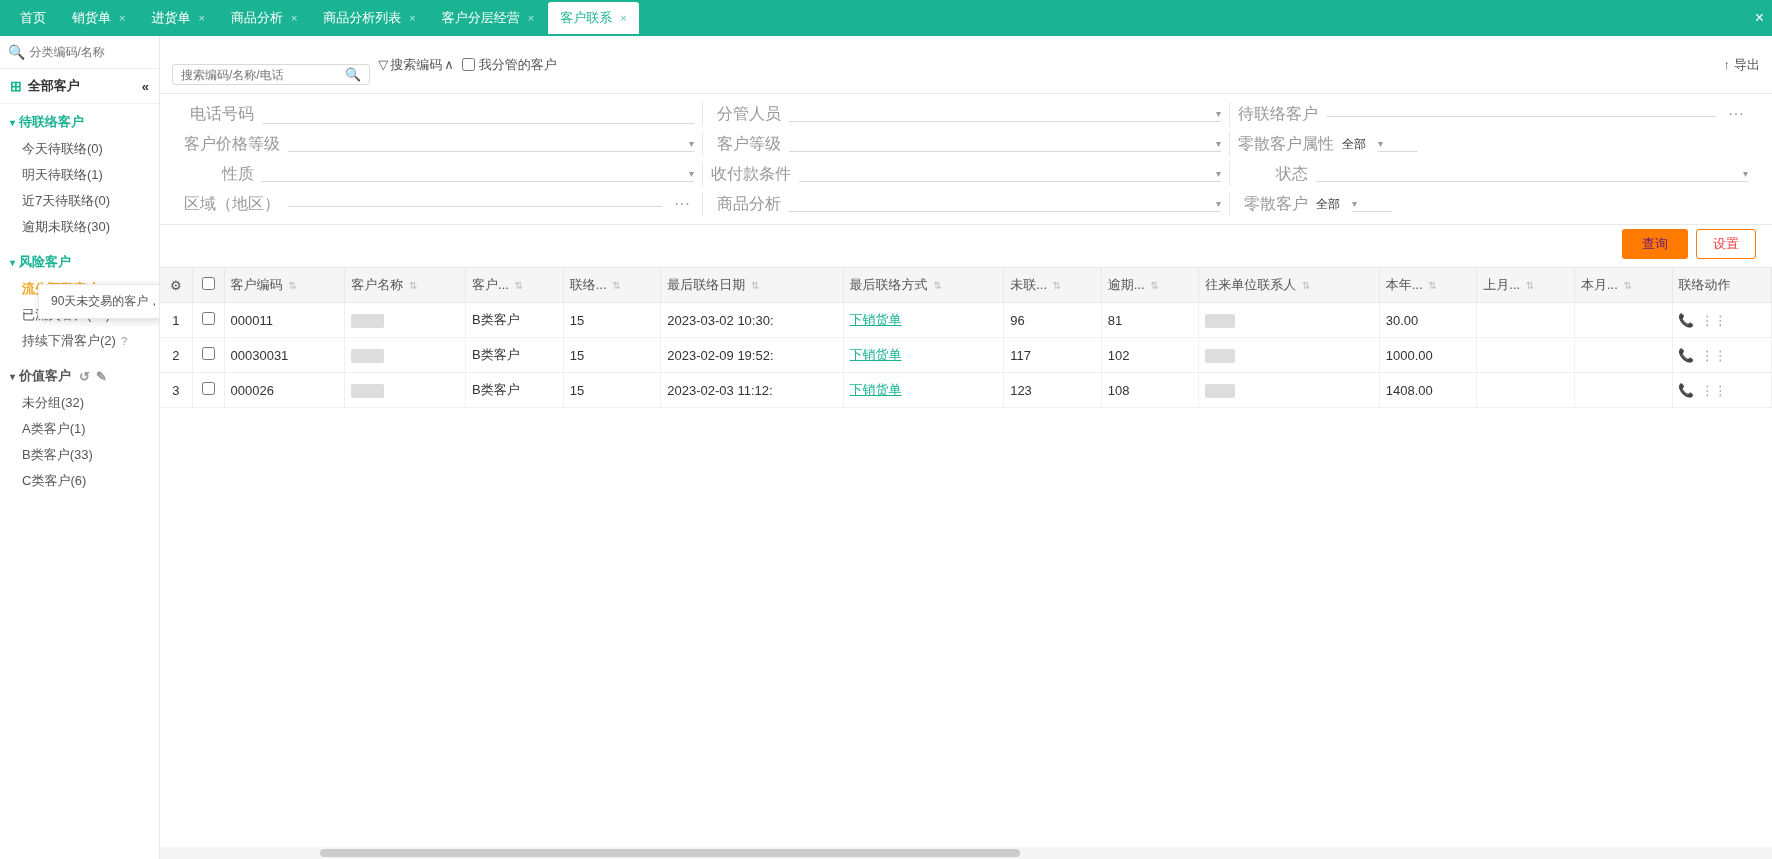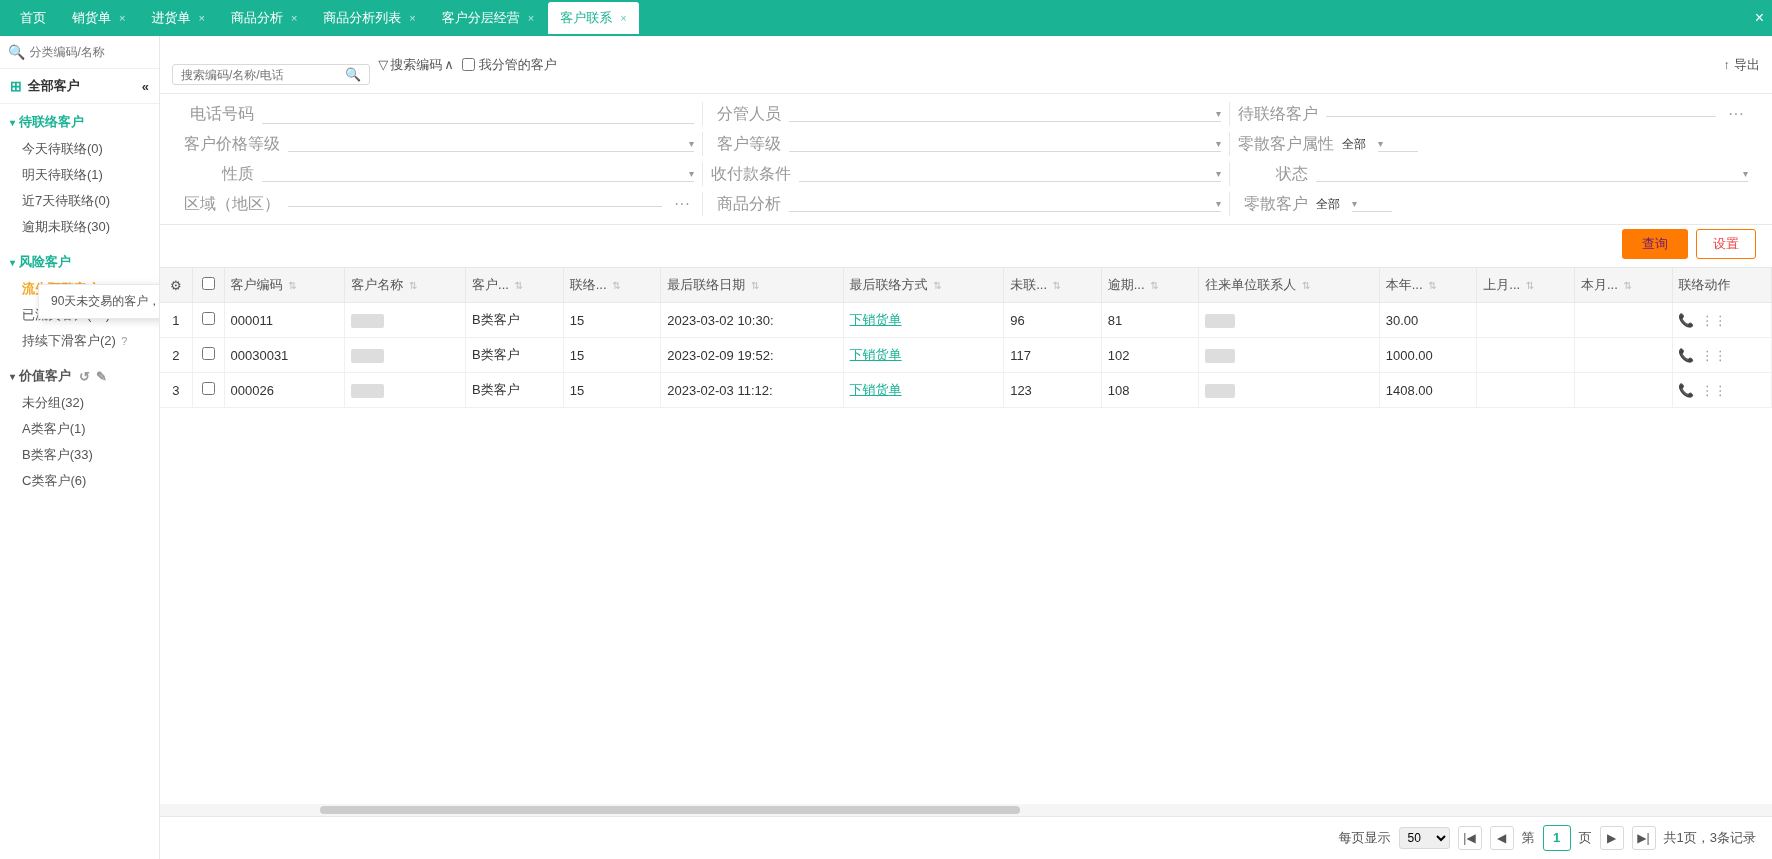--- a/index.html
+++ b/index.html
@@ -705,30 +705,14 @@
       </td>
     </tr>
           </tbody>
       </table>
     </div>
 
     <div class="horizontal-scroll">
       <div class="scroll-thumb"></div>
     </div>
 
-    <div class="pagination">
-      <span>每页显示</span>
-      <select>
-        <option>50</option>
-        <option>100</option>
-        <option>200</option>
-      </select>
-      <button class="page-btn">|◀</button>
-      <button class="page-btn">◀</button>
-      <span>第</span>
-      <div class="page-num">1</div>
-      <span>页</span>
-      <button class="page-btn">▶</button>
-      <button class="page-btn">▶|</button>
-      <span>共1页，3条记录</span>
-    </div>
   </div>
 </div>
 
 </body></html>

